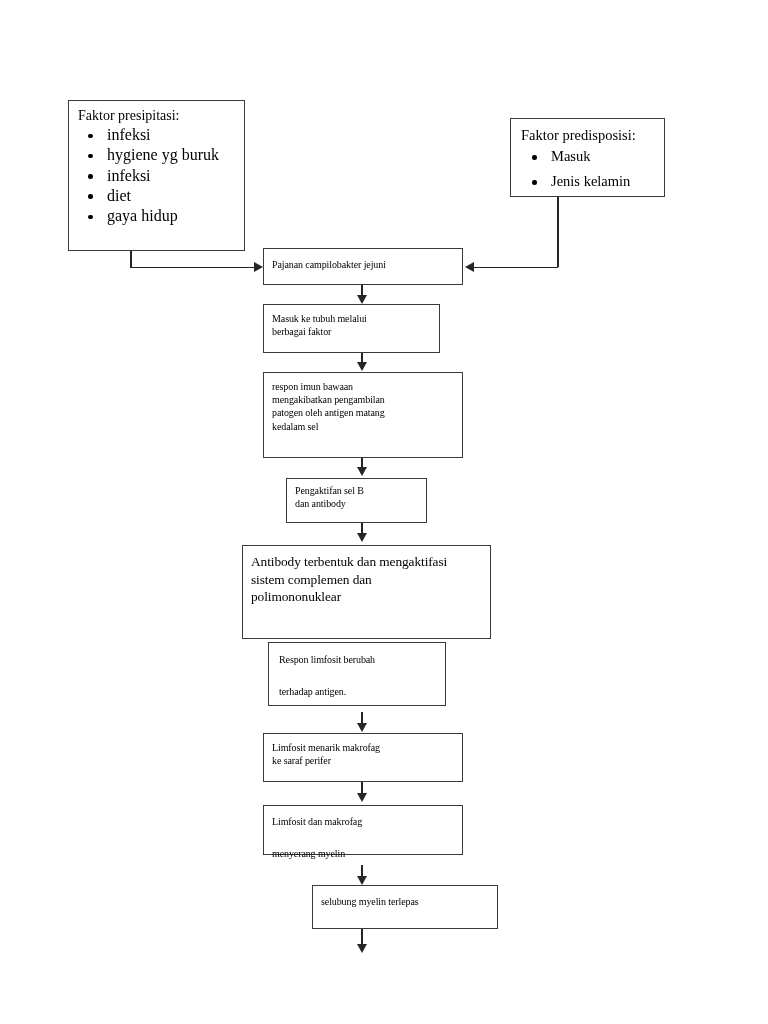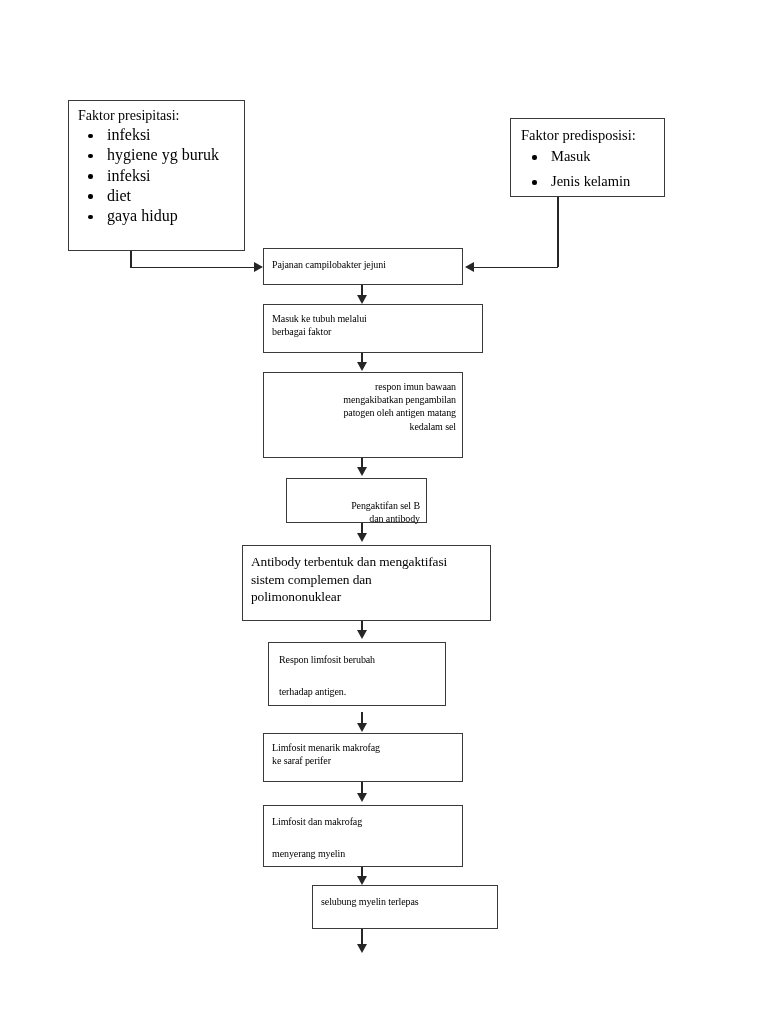--- a/index.html
+++ b/index.html
@@ -135,44 +135,44 @@
   <div class="vline" style="left:557px; top:197px; height:70px;"></div>
   <div class="hline" style="left:474px; top:266.5px; width:84px;"></div>
   <div class="arrow-left" style="left:465px; top:262px;"></div>
 
   <div class="node" style="left:263px; top:248px; width:200px; height:37px;">
     <div class="txt" style="top:9px;">Pajanan campilobakter jejuni</div>
   </div>
   <div class="vline" style="left:361px; top:285px; height:12px;"></div>
   <div class="arrow-down" style="left:356.5px; top:295px;"></div>
 
-  <div class="node" style="left:263px; top:304px; width:220px; height:49px;">
+  <div class="node" style="left:263px; top:304px; width:177px; height:49px;">
     <div class="txt" style="top:7px;">Masuk ke tubuh melalui
 berbagai faktor</div>
   </div>
   <div class="vline" style="left:361px; top:353px; height:11px;"></div>
   <div class="arrow-down" style="left:356.5px; top:362px;"></div>
 
-  <div class="node" style="left:263px; top:372px; width:200px; height:86px;text-align:right;">
+  <div class="node" style="left:263px; top:372px; width:200px; height:86px;">
     <div class="txt" style="top:7px;">respon imun bawaan
 mengakibatkan pengambilan
 patogen oleh antigen matang
 kedalam sel</div>
   </div>
   <div class="vline" style="left:361px; top:458px; height:11px;"></div>
   <div class="arrow-down" style="left:356.5px; top:467px;"></div>
 
   <div class="node" style="left:286px; top:478px; width:141px; height:45px;">
-    <div class="txt" style="top:20px;text-align:right;">Pengaktifan sel B
+    <div class="txt" style="top:5px;">Pengaktifan sel B
 dan antibody</div>
   </div>
   <div class="vline" style="left:361px; top:523px; height:12px;"></div>
   <div class="arrow-down" style="left:356.5px; top:533px;"></div>
 
-  <div class="node wide" style="left:242px; top:545px; width:249px; height:76px;">
+  <div class="node wide" style="left:242px; top:545px; width:249px; height:94px;">
     <div class="txt" style="top:7px;">Antibody terbentuk dan mengaktifasi
 sistem complemen dan
 polimononuklear</div>
   </div>
   <div class="vline" style="left:361px; top:619px; height:13px;"></div>
   <div class="arrow-down" style="left:356.5px; top:630px;"></div>
 
   <div class="node" style="left:268px; top:642px; width:178px; height:64px;">
     <div class="txt" style="top:9px; left:10px; line-height:1.6;">Respon  limfosit  berubah
 
@@ -181,21 +181,21 @@
   <div class="vline" style="left:361px; top:712px; height:13px;"></div>
   <div class="arrow-down" style="left:356.5px; top:723px;"></div>
 
   <div class="node" style="left:263px; top:733px; width:200px; height:49px;">
     <div class="txt" style="top:7px;">Limfosit menarik makrofag
 ke saraf perifer</div>
   </div>
   <div class="vline" style="left:361px; top:782px; height:13px;"></div>
   <div class="arrow-down" style="left:356.5px; top:793px;"></div>
 
-  <div class="node" style="left:263px; top:805px; width:200px; height:62px;">
+  <div class="node" style="left:263px; top:805px; width:200px; height:50px;">
     <div class="txt" style="top:8px; line-height:1.6;">Limfosit dan makrofag
 
 menyerang myelin</div>
   </div>
   <div class="vline" style="left:361px; top:865px; height:13px;"></div>
   <div class="arrow-down" style="left:356.5px; top:876px;"></div>
 
   <div class="node" style="left:268px; top:885px; width:186px; height:44px;margin-left:44px;">
     <div class="txt" style="top:9px;">selubung myelin terlepas</div>
   </div>

